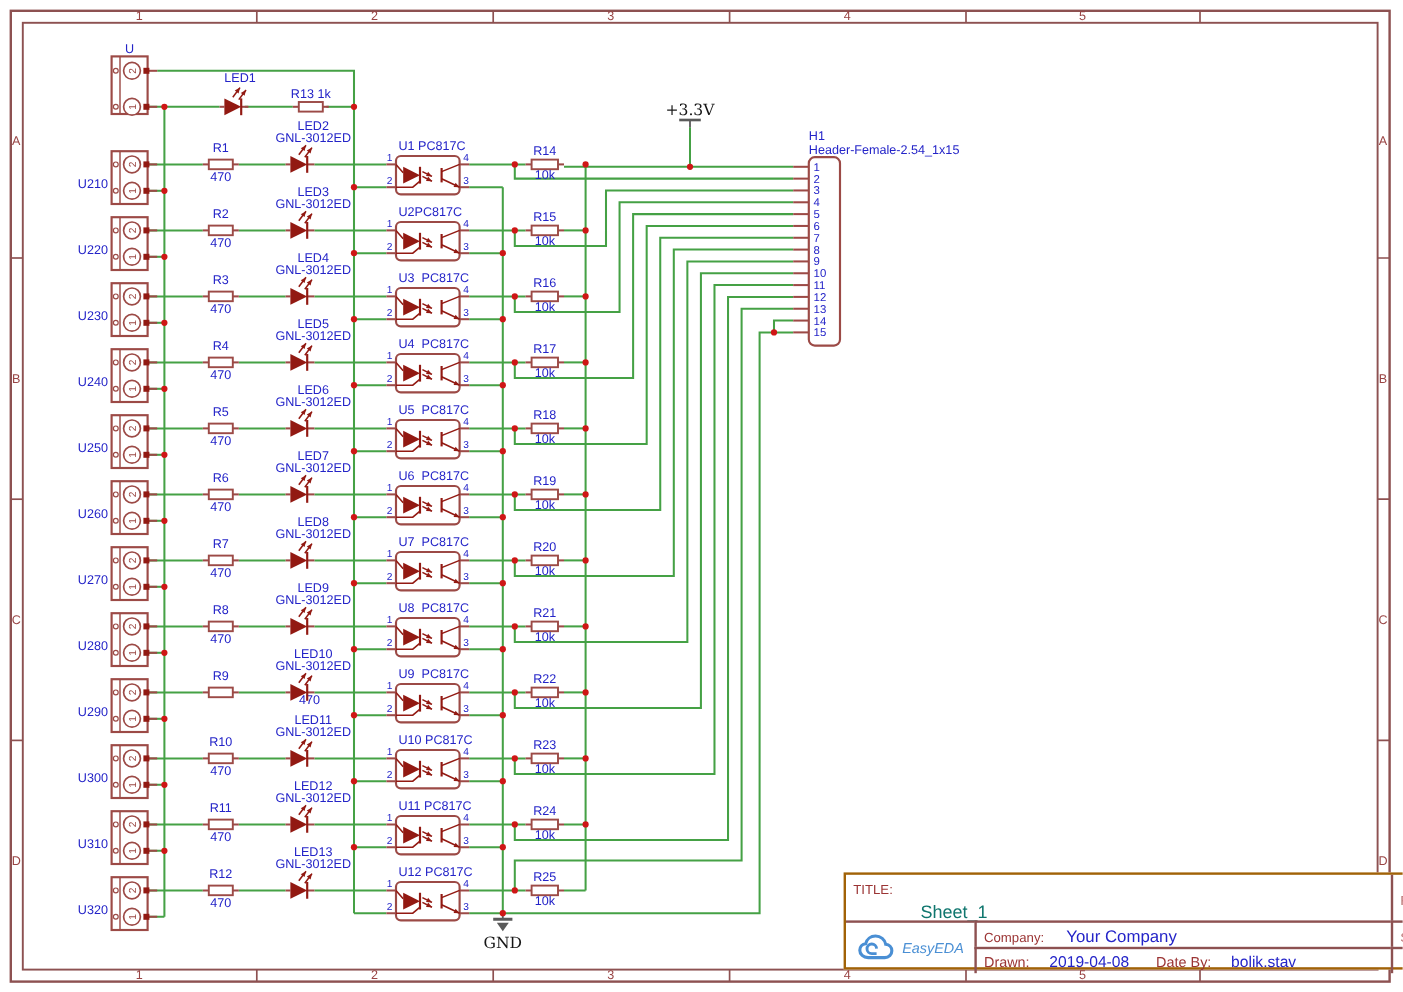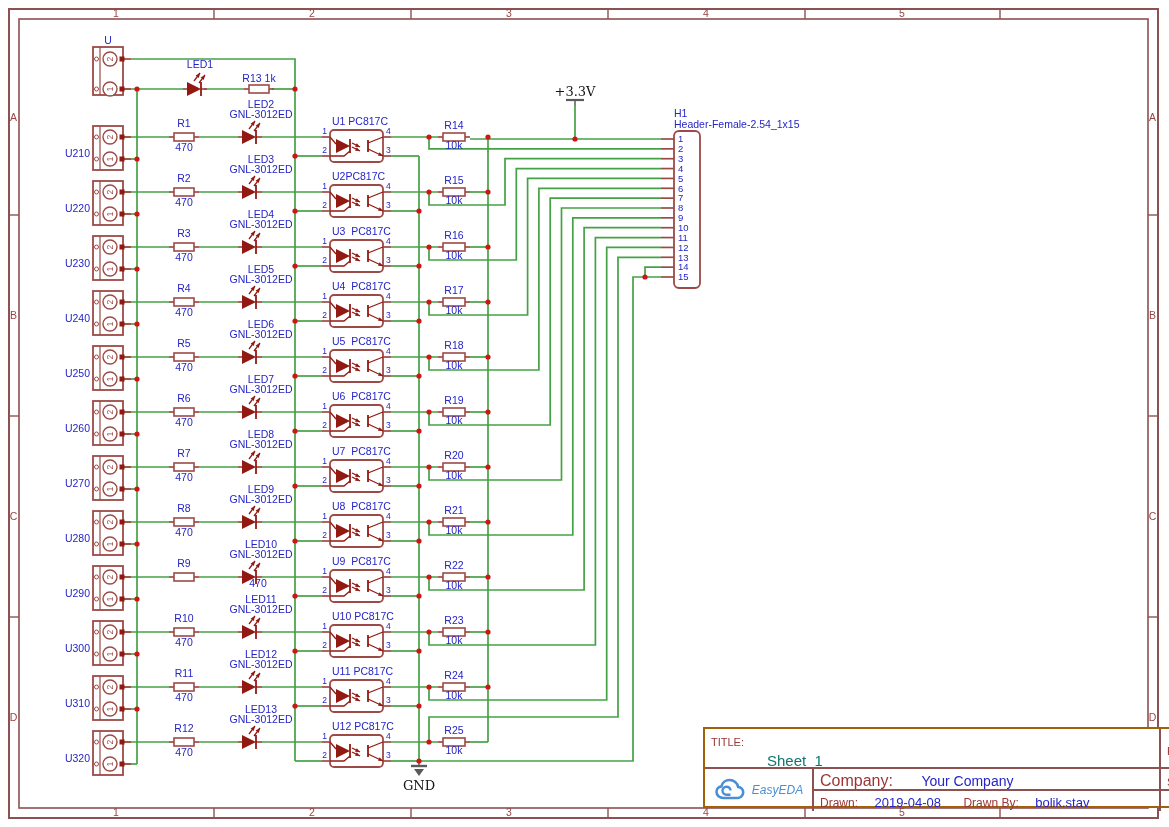--- a/index.html
+++ b/index.html
@@ -16,22 +16,22 @@
   .tb-label{color:#9b3434;font-size:11px;}
   .tb-val{color:#2424c8;}
   .tb-title-cell{grid-column:1/3;grid-row:1;padding:3px 6px;}
   .tb-title{color:#0f766e;font-size:15px;margin:2px 0 0 56px;}
   .tb-rev{grid-column:3;grid-row:1;border-left:2px solid #8d5151;padding:12px 16px 0 6px;}
   .tb-rev .tb-val{font-size:13px;margin-left:10px;}
   .tb-logo{grid-column:1;grid-row:2/4;border-top:2px solid #8d5151;display:flex;
            align-items:center;justify-content:center;}
   .tb-company{grid-column:2;grid-row:2;border-top:2px solid #8d5151;border-left:2px solid #8d5151;
               padding:3px 0 0 6px;}
-  .tb-company .tb-label{font-size:16px;}
-  .tb-company .tb-val{font-size:14px;margin-left:24px;}
+  .tb-company .tb-label{font-size:11px;}
+  .tb-company .tb-val{font-size:14px;margin-left:14px;}
   .tb-sheet{grid-column:3;grid-row:2;border-top:2px solid #8d5151;border-left:2px solid #8d5151;
             padding:3px 0 4px 6px;}
   .tb-sheet .tb-val{font-size:13px;margin-left:8px;}
   .tb-date{grid-column:2;grid-row:3;border-top:2px solid #8d5151;border-left:2px solid #8d5151;
            padding:2px 0 0 6px;}
   .tb-date .tb-label{font-size:12px;}
   .tb-date .tb-val{font-size:13px;margin-left:12px;margin-right:18px;}
   .tb-date .tb-val:last-child{margin-right:0;}
   .tb-empty{grid-column:3;grid-row:3;border-top:2px solid #8d5151;border-left:2px solid #8d5151;}
   .logo-text{font-size:12px;font-weight:normal;font-style:italic;color:#4a8fd4;margin-left:4px;}
@@ -1143,18 +1143,18 @@
       <span class="tb-label">Company:</span>
       <span class="tb-val">Your Company</span>
     </div>
     <div class="tb-sheet">
       <span class="tb-label">Sheet:</span>
       <span class="tb-val">1/1</span>
     </div>
     <div class="tb-date">
       <span class="tb-label">Drawn:</span>
       <span class="tb-val">2019-04-08</span>
-      <span class="tb-label">Drawn By:</span>
+      <span class="tb-label">Date By:</span>
       <span class="tb-val">bolik.stav</span>
     </div>
     <div class="tb-empty"></div>
   </div>
 </div>
 
 </body></html>

